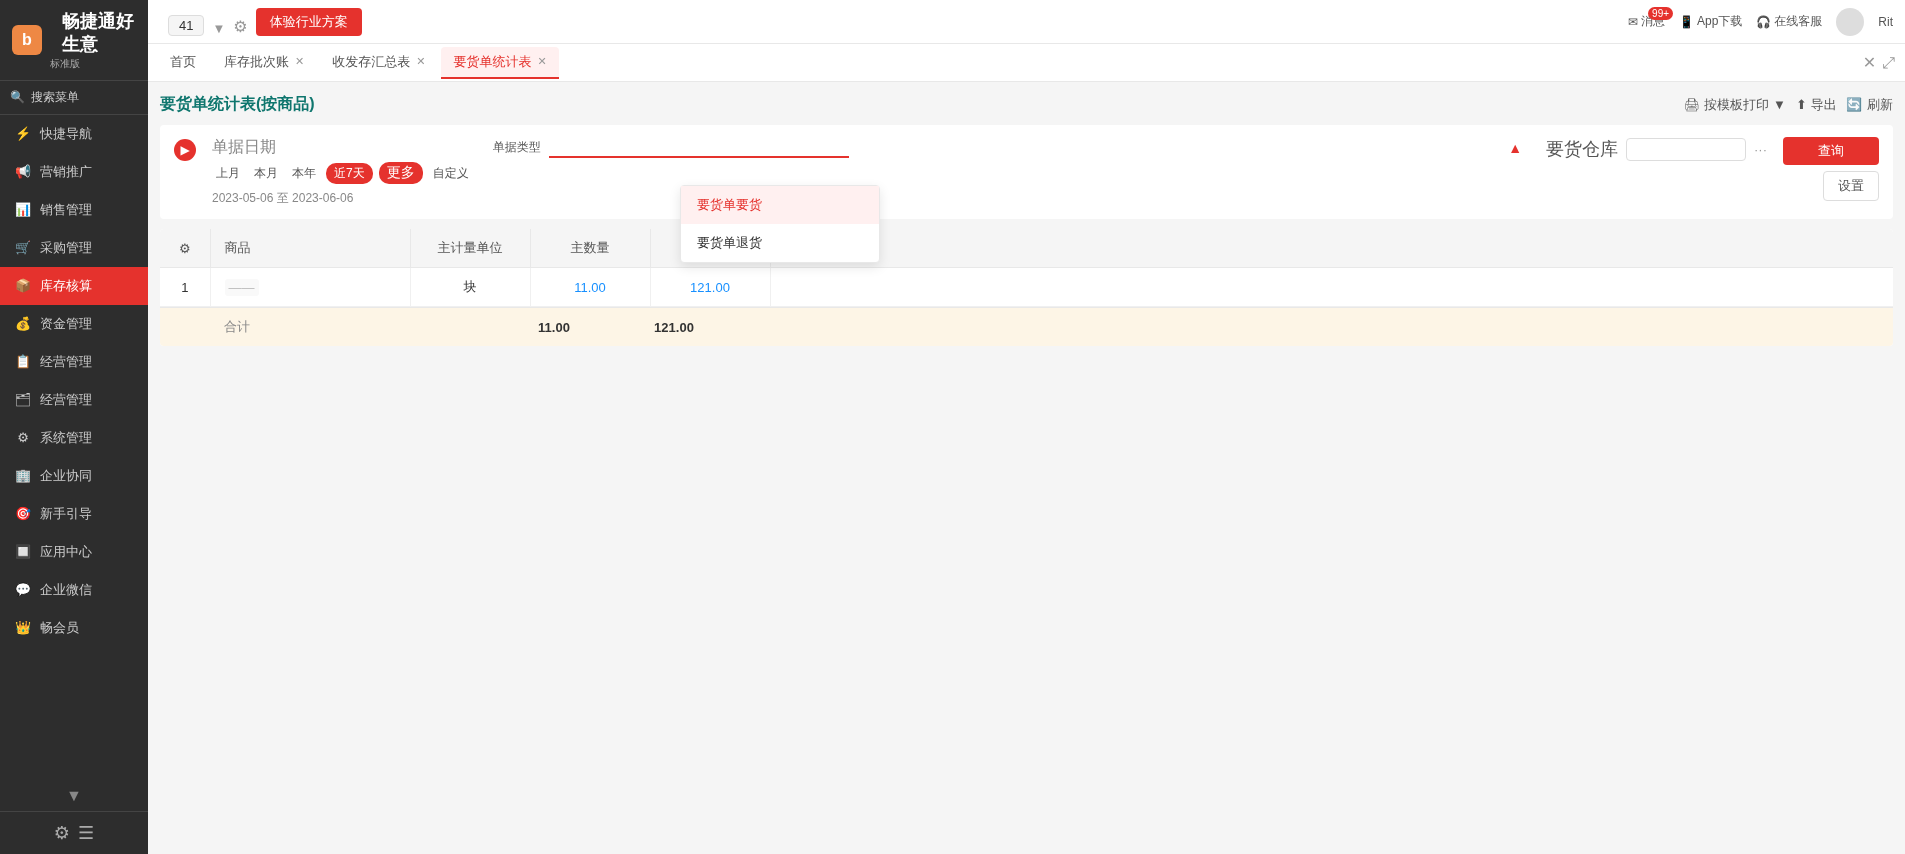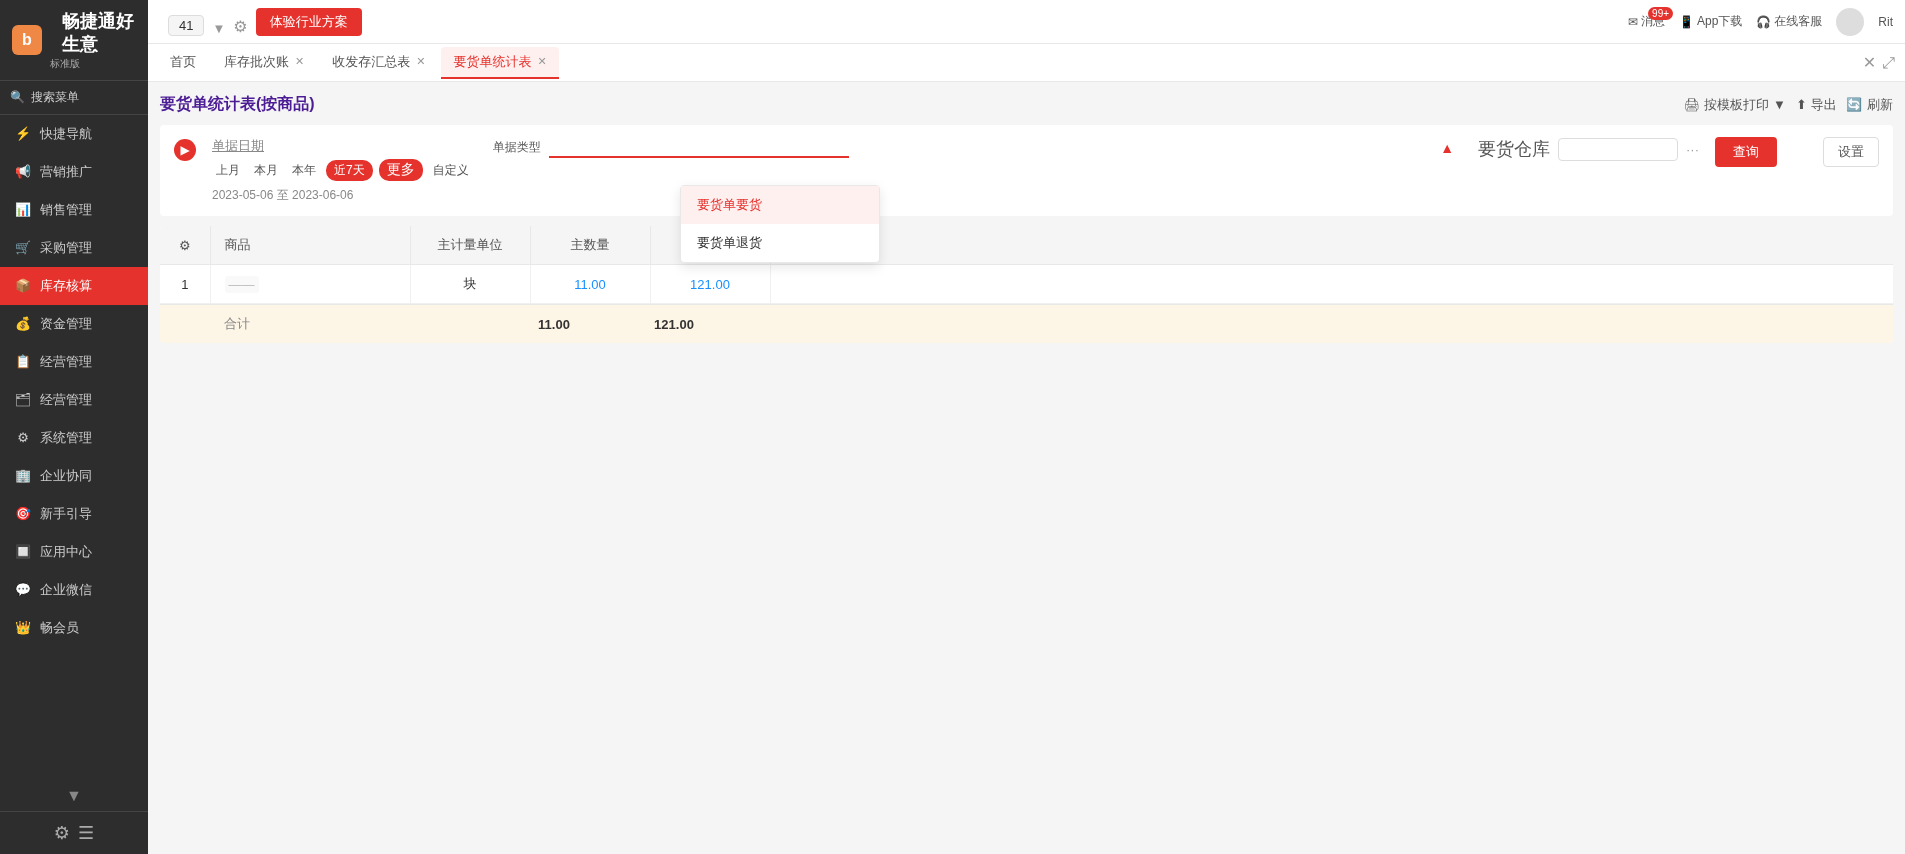--- a/index.html
+++ b/index.html
@@ -120,21 +120,21 @@
     .tabbar-end { margin-left: auto; display: flex; gap: 6px; }
     .tabbar-end-btn { background: none; border: none; color: #999; cursor: pointer; font-size: 16px; }
 
     
     .content { flex: 1; background: #f5f5f5; overflow: auto; padding: 12px; position: relative; }
 
     .page-header {
       display: flex; align-items: center; justify-content: space-between;
       margin-bottom: 10px;
     }
-    .page-title { font-size: 16px; font-weight: bold; color: #4c1d95; }
+    .page-title { font-size: 16px; font-weight: bold; color: #0f766e; }
     .page-actions { display: flex; gap: 10px; align-items: center; }
     .page-action-btn {
       display: flex; align-items: center; gap: 4px;
       background: none; border: none; color: #555; cursor: pointer; font-size: 13px;
     }
 
     
     .filter-bar {
       background: #fff;
       border-radius: 4px;
@@ -142,21 +142,21 @@
       margin-bottom: 10px;
       display: flex; align-items: flex-start; gap: 16px;
       position: relative;
     }
     .filter-expand-btn {
       background: #e5322d; color: #fff; border: none; border-radius: 50%;
       width: 22px; height: 22px; cursor: pointer; font-size: 12px; display: flex; align-items: center; justify-content: center; flex-shrink: 0; margin-top: 2px;
     }
     .filter-row { display: flex; align-items: flex-start; gap: 20px; flex: 1; flex-wrap: wrap; }
     .filter-group { display: flex; flex-direction: column; gap: 4px; }
-    .filter-label { font-size: 13px; color: #888; white-space: nowrap; text-decoration: underline; }
+    .filter-label { font-size: 16px; color: #888; white-space: nowrap; }
     .filter-dates { display: flex; align-items: center; gap: 6px; }
     .filter-date-btn {
       background: none; border: none; color: #555; font-size: 12px; cursor: pointer; padding: 2px 4px;
     }
     .filter-date-btn.active-tag {
       background: #e5322d; color: #fff; border-radius: 10px; padding: 2px 8px;
     }
     .filter-date-range { font-size: 12px; color: #888; margin-top: 2px; }
 
     .filter-type-group { display: flex; flex-direction: column; gap: 4px; flex: 1; }
@@ -167,21 +167,21 @@
       border: none; border-bottom: 2px solid #e5322d;
       outline: none; font-size: 13px; padding: 2px 4px; width: 300px; color: #333;
     }
     .filter-type-chevron { position: absolute; right: 4px; cursor: pointer; color: #e5322d; font-size: 14px; }
 
     .filter-warehouse-group { display: flex; align-items: center; gap: 8px; }
     .filter-warehouse-label { font-size: 18px; color: #555; }
     .filter-warehouse-input { border: 1px solid #ddd; border-radius: 4px; padding: 3px 8px; font-size: 13px; width: 120px; }
     .filter-warehouse-more { color: #999; cursor: pointer; }
 
-    .filter-actions { display: flex; flex-direction: row; gap: 6px; margin-left: auto; justify-content: flex-end; }
+    .filter-actions { display: flex; flex-direction: column; gap: 6px; margin-left: auto; justify-content: flex-end; }
     .btn-query { background: #e5322d; color: #fff; border: none; border-radius: 4px; padding: 5px 18px; cursor: pointer; font-size: 13px; }
     .btn-setting { background: #fff; color: #555; border: 1px solid #ddd; border-radius: 4px; padding: 5px 14px; cursor: pointer; font-size: 13px; margin-left: 40px; }
 
     
     .dropdown-overlay {
       position: absolute;
       top: 60px;
       left: 520px;
       background: #fff;
       border: 1px solid #e8e8e8;

